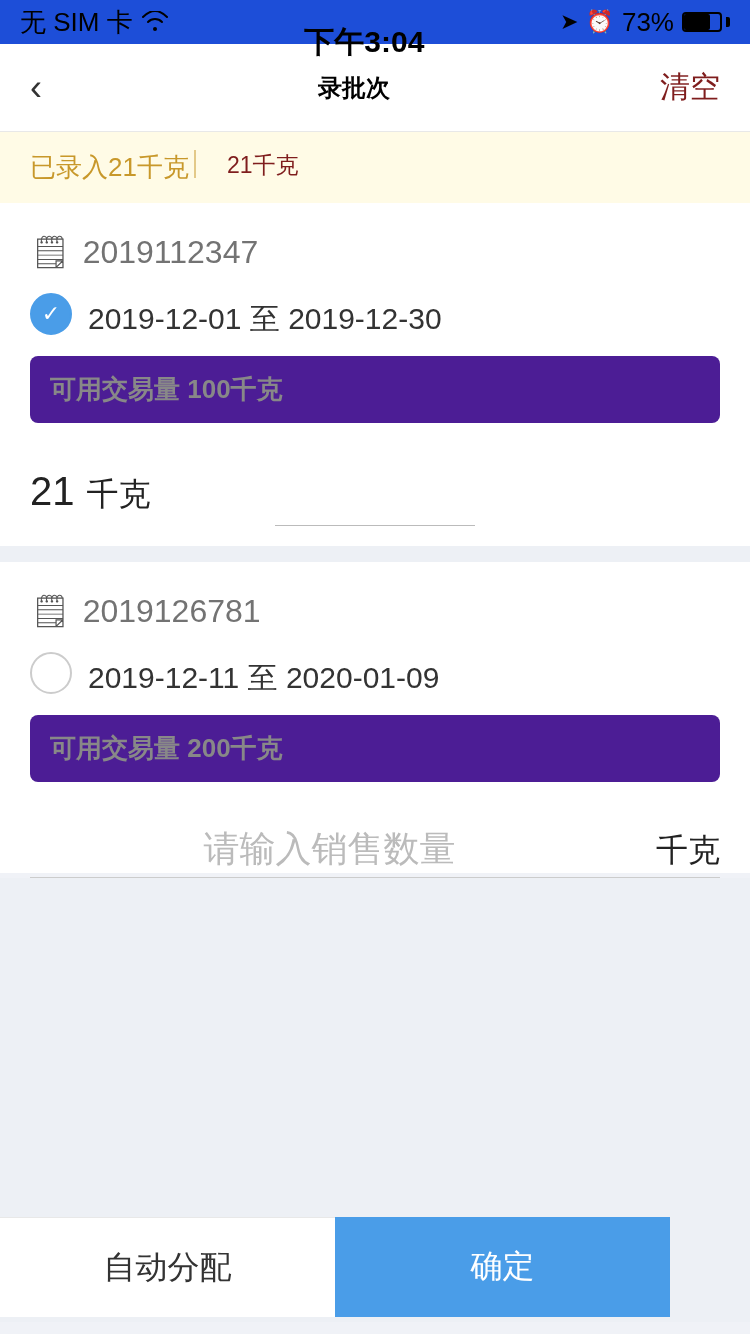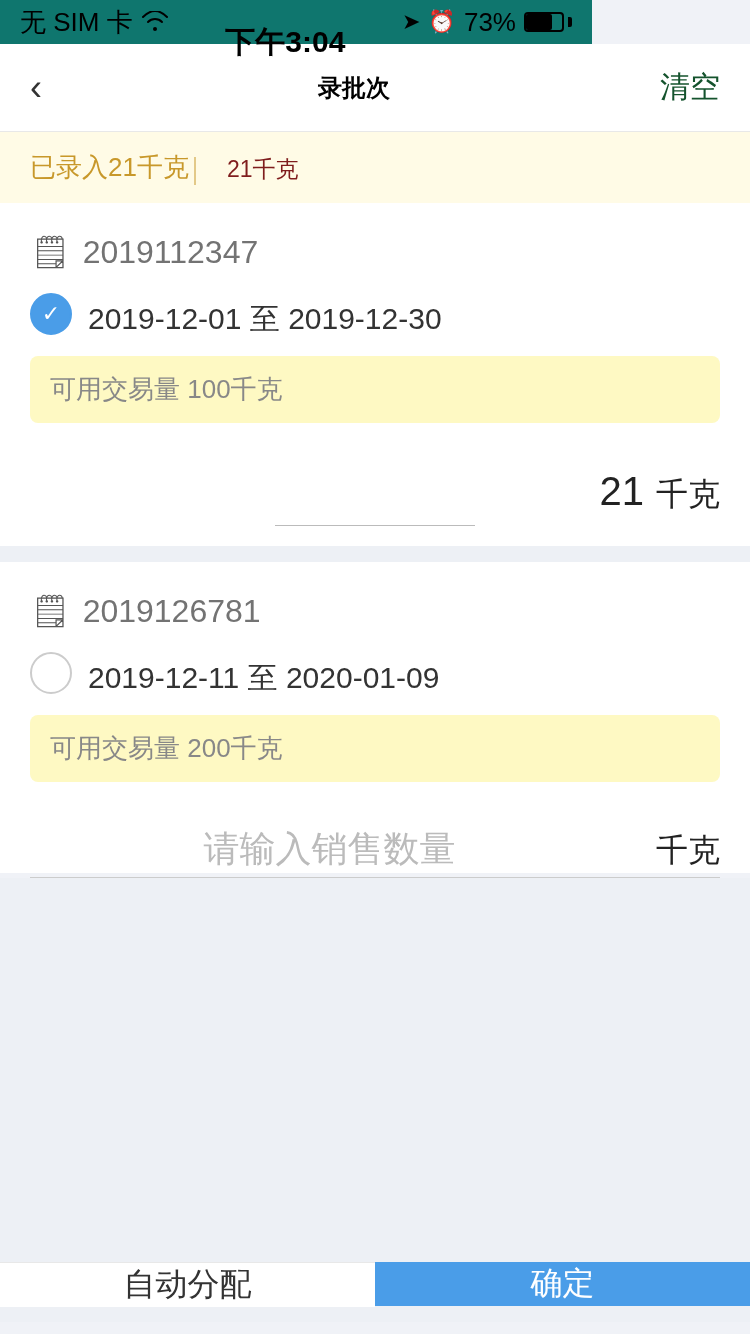--- a/index.html
+++ b/index.html
@@ -7,23 +7,23 @@
     body {
       font-family: -apple-system, "PingFang SC", "Helvetica Neue", sans-serif;
       width: 750px;
       min-height: 1334px;
       background: #f0f2f7;
       overflow-x: hidden;
     }
 
     
     .status-bar {
-      width: 592px;
+      width: 750px;
       height: 44px;
-      background: #0f766e;
+      background: #1d4ed8;
       display: flex;
       align-items: center;
       justify-content: space-between;
       padding: 0 20px;
       font-size: 28px;
     }
     .status-left {
       display: flex;
       align-items: center;
       gap: 8px;
@@ -85,32 +85,32 @@
       cursor: pointer;
       width: 60px;
     }
     .nav-title {
       font-size: 24px;
       font-weight: 600;
       color: #000;
     }
     .nav-clear {
       font-size: 30px;
-      color: #14532d;
+      color: #7f1d1d;
       cursor: pointer;
       margin-left: 42px;
     }
 
     
     .info-bar {
       width: 750px;
       background: #fffbe6;
       padding: 18px 30px;
       display: flex;
-      align-items: flex-end;
+      align-items: flex-start;
       gap: 5px;
     }
     .info-label {
       font-size: 26px;
       color: #c8982a;
     }
     .info-divider {
       width: 2px;
       height: 28px;
       background: #c8982a;
@@ -168,35 +168,35 @@
     .radio-check {
       color: #fff;
       font-size: 22px;
     }
     .batch-date {
       font-size: 30px;
       color: #333;
       margin-top: 12px;
     }
     .batch-avail-box {
-      background: #fef9c3;
+      background: #4c1d95;
       border-radius: 8px;
       padding: 16px 20px;
       margin: 0 0 10px 0;
+      font-weight: bold;
     }
     .batch-avail-text {
       font-size: 26px;
       color: #888;
     }
 
     
     .qty-row {
       display: flex;
       align-items: baseline;
-      justify-content: flex-end;
       padding: 16px 30px 0 30px;
       background: #fff;
     }
     .qty-value {
       font-size: 40px;
       color: #222;
       font-weight: 400;
     }
     .qty-unit {
       font-size: 32px;
@@ -244,25 +244,24 @@
     }
     .input-underline {
       height: 1px;
       background: #ccc;
       margin: 4px 30px 0 30px;
     }
 
     
     .bottom-bar {
       position: fixed;
-      bottom: 0;
-      width: 750px;
+      bottom: 17px;
+      width: 670px;
       height: 100px;
       display: flex;
-      align-items: center;
     }
     .btn-auto {
       flex: 1;
       background: #fff;
       border: none;
       font-size: 32px;
       color: #333;
       cursor: pointer;
       display: flex;
       align-items: center;

